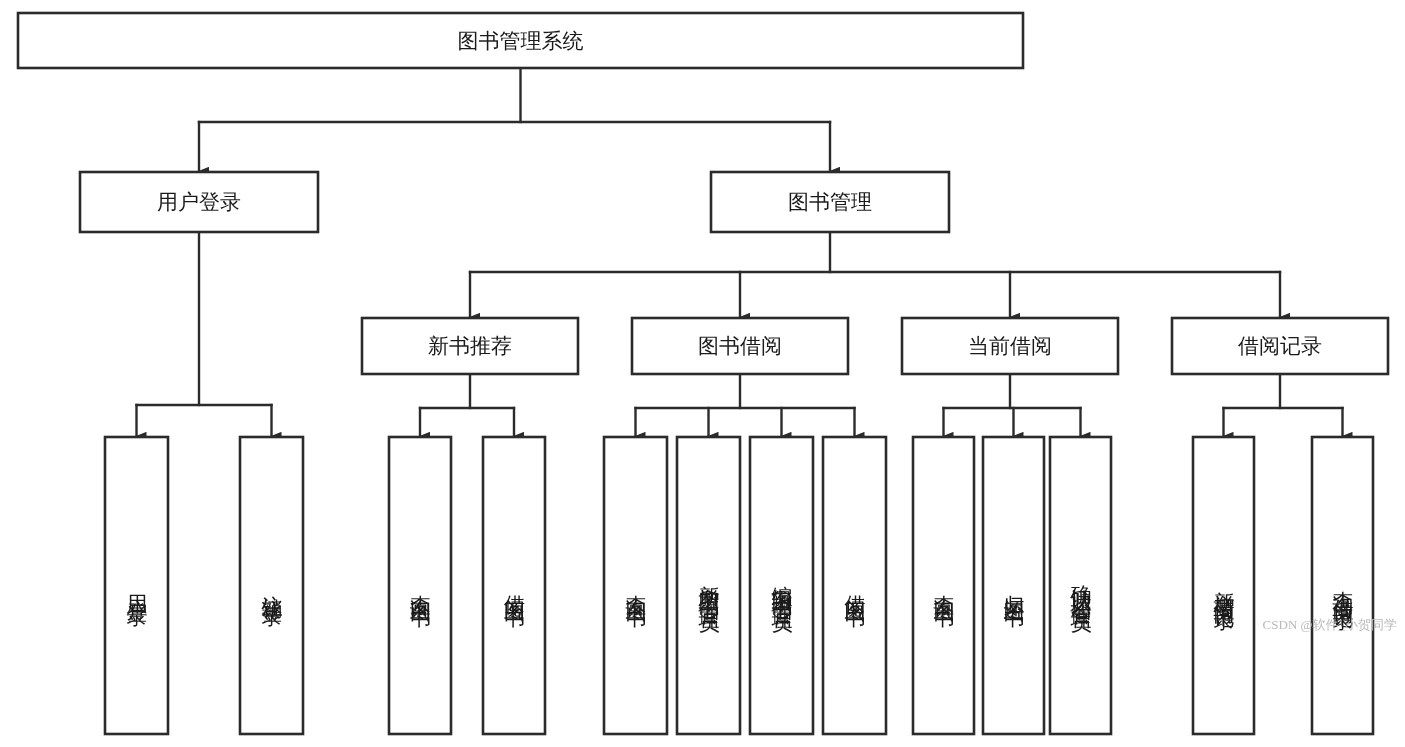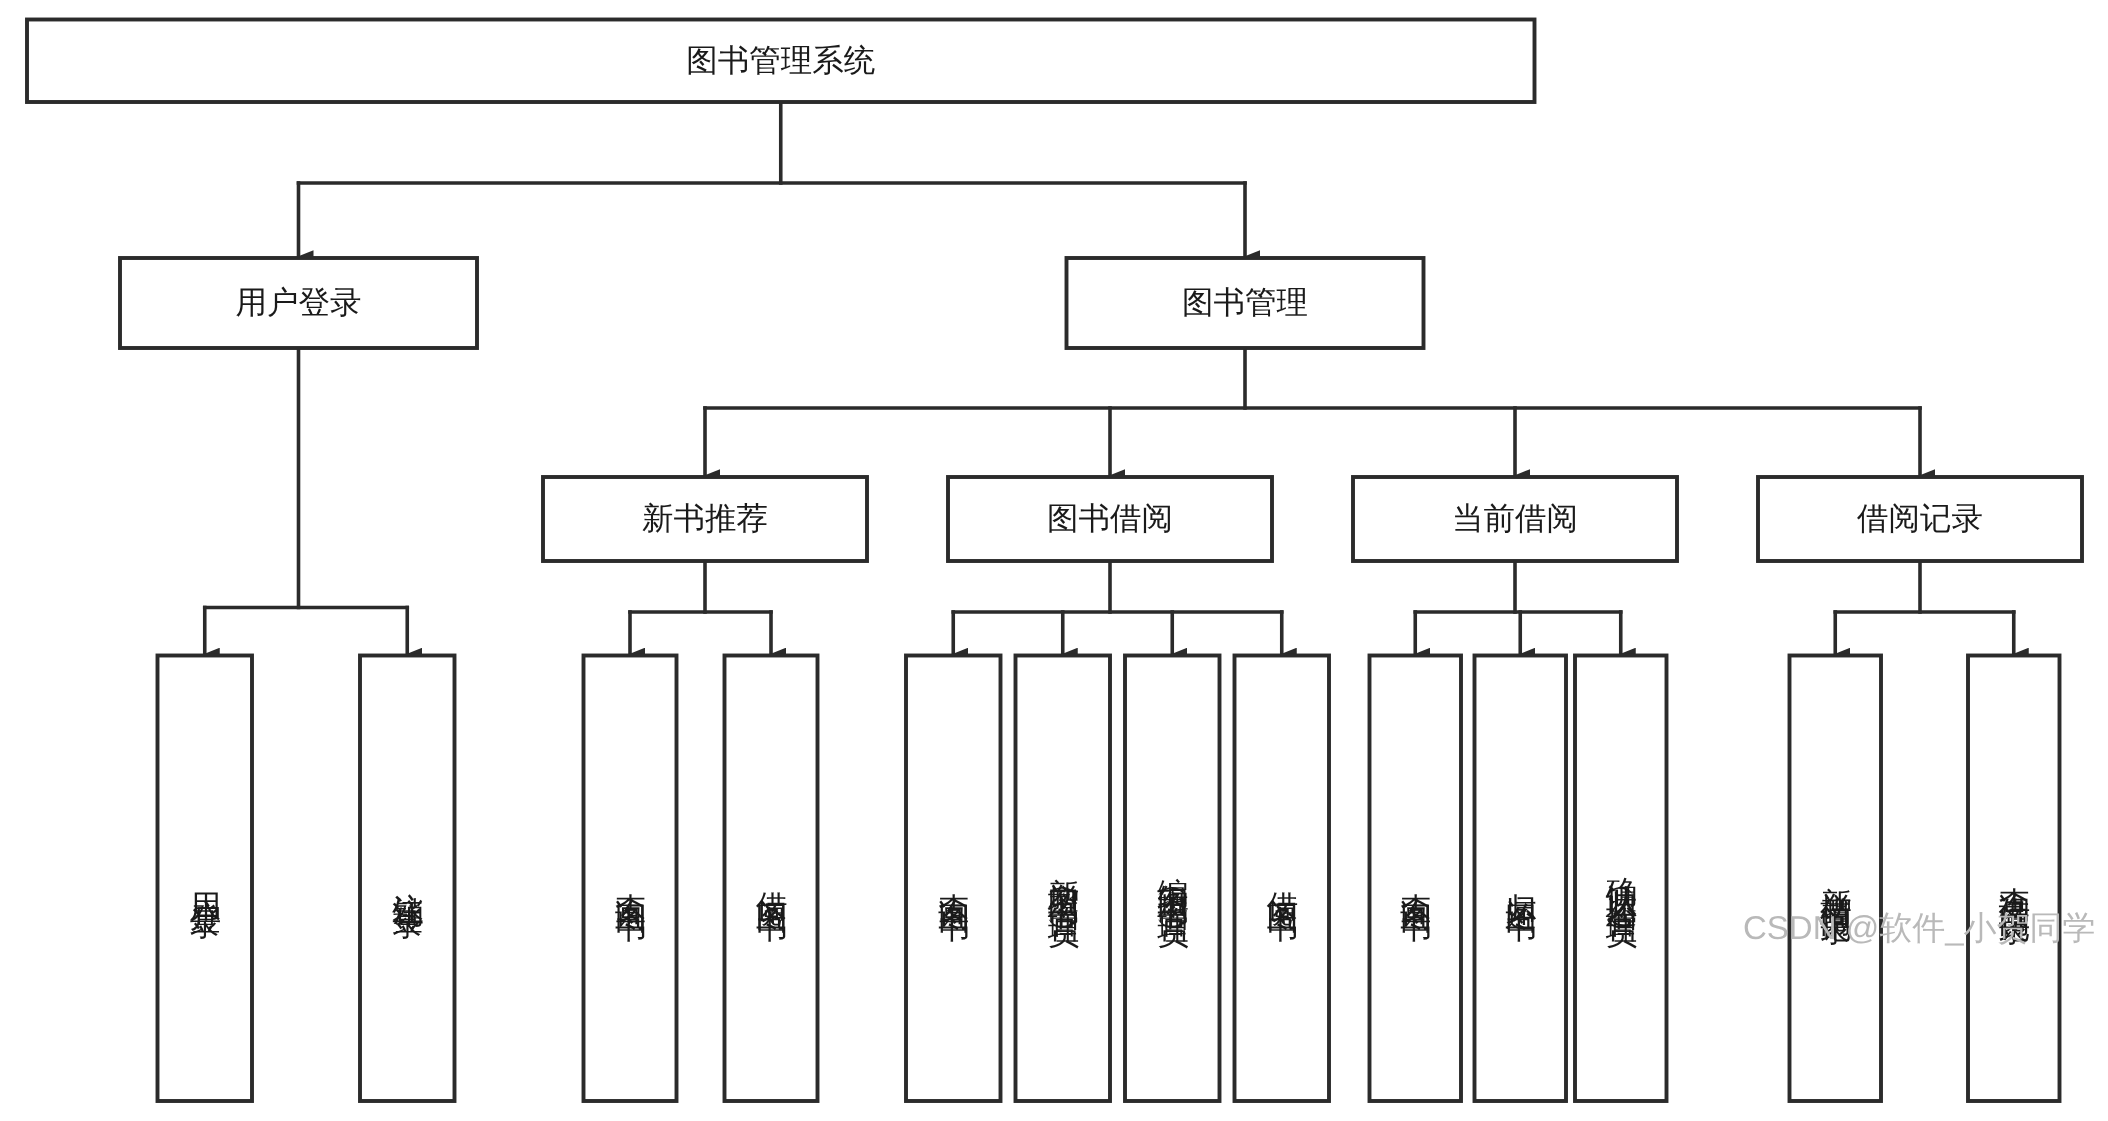--- a/index.html
+++ b/index.html
@@ -66,22 +66,22 @@
     position: absolute;
     display: flex;
     align-items: center;
     justify-content: center;
     pointer-events: none;
   }
   .watermark {
     position: absolute;
     right: 8px;
     bottom: 4px;
-    font-family: Liberation Sans, sans-serif;
-    font-size: 22px;
+    font-family: Liberation Serif, serif;
+    font-size: 13px;
     color: #b9b9b9;
     white-space: nowrap;
     user-select: none;
   }
 </style>
 </head>
 <body>
 
 <div id="diagram-root">
 

